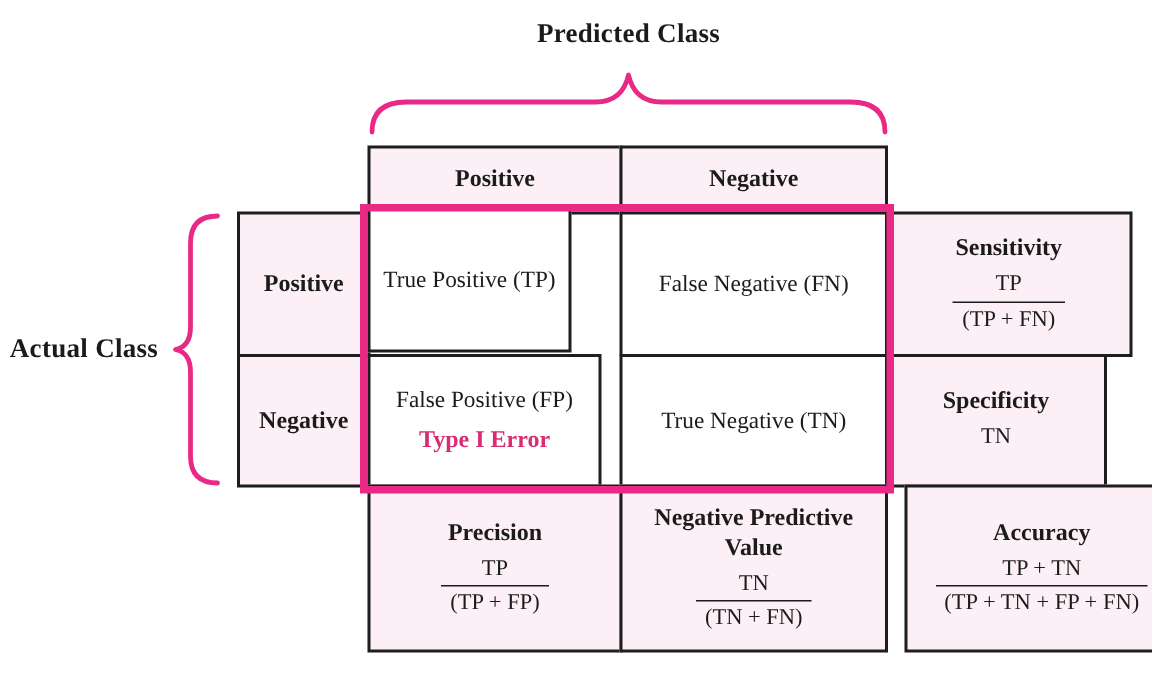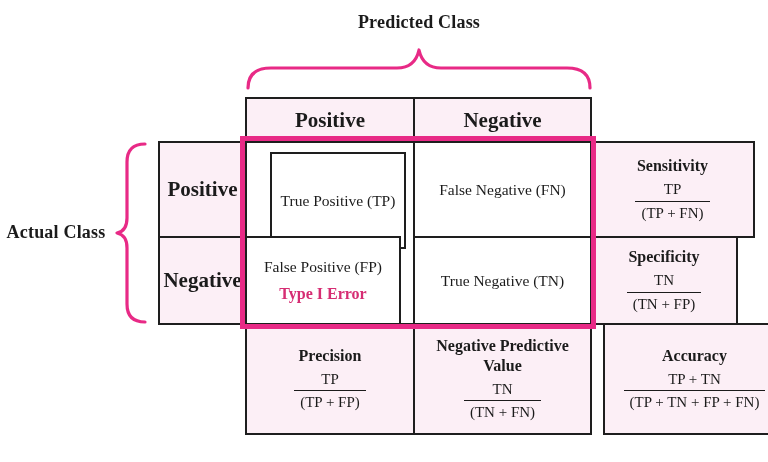--- a/index.html
+++ b/index.html
@@ -23,21 +23,21 @@
   .actual-title{left:0px;top:222px;width:112px;}
   .brace{position:absolute;}
   .brace path{stroke:var(--accent);stroke-width:3.2;fill:none;stroke-linecap:round;stroke-linejoin:round;}
   .cell{
     position:absolute;box-sizing:border-box;border:2px solid var(--line);
     display:flex;flex-direction:column;align-items:center;justify-content:center;
     text-align:center;line-height:1.25;
   }
   .pinkbg{background:var(--cell-pink);}
   .whitebg{background:#ffffff;}
-  .hdr{font-weight:bold;font-size:21px;}
+  .hdr{font-weight:bold;font-size:16px;}
   .body-label{font-size:15.5px;}
   .error-label{font-weight:bold;font-size:16px;color:var(--error);margin-top:7px;}
   .metric-title{font-weight:bold;font-size:16px;margin-bottom:4px;}
   .frac{font-size:15px;display:inline-block;line-height:1.3;}
   .frac .num{display:block;padding:0 6px 1px;}
   .frac .den{display:block;border-top:1.6px solid var(--text);padding:2px 6px 0;}
   .pink-frame{
     position:absolute;left:240px;top:136px;width:356px;height:193px;
     box-sizing:border-box;border:5px solid var(--accent);
     background:transparent;pointer-events:none;
@@ -66,21 +66,21 @@
     <span>Negative</span>
   </div>
 
   <div class="cell pinkbg hdr" style="left:158px;top:141px;width:89px;height:97px;">
     <span>Positive</span>
   </div>
   <div class="cell pinkbg hdr" style="left:158px;top:236px;width:89px;height:89px;">
     <span>Negative</span>
   </div>
 
-  <div class="cell whitebg" style="left:245px;top:152px;width:136px;height:97px;margin-left:25px;">
+  <div class="cell whitebg" style="left:245px;top:138px;width:136px;height:97px;">
     <span class="body-label">True Positive (TP)</span>
   </div>
   <div class="cell whitebg" style="left:413px;top:141px;width:179px;height:97px;">
     <span class="body-label">False Negative (FN)</span>
   </div>
   <div class="cell whitebg" style="left:245px;top:236px;width:156px;height:89px;">
     <span class="body-label">False Positive (FP)</span>
     <span class="error-label">Type I Error</span>
   </div>
   <div class="cell whitebg" style="left:413px;top:236px;width:179px;height:89px;">
@@ -91,21 +91,20 @@
     <span class="metric-title">Sensitivity</span>
     <span class="frac">
       <span class="num">TP</span>
       <span class="den">(TP + FN)</span>
     </span>
   </div>
   <div class="cell pinkbg" style="left:590px;top:236px;width:148px;height:89px;">
     <span class="metric-title">Specificity</span>
     <span class="frac">
       <span class="num">TN</span>
-      <span class="den">(TN + FP)</span>
     </span>
   </div>
   <div class="cell pinkbg" style="left:603px;top:323px;width:183px;height:112px;">
     <span class="metric-title">Accuracy</span>
     <span class="frac">
       <span class="num">TP + TN</span>
       <span class="den">(TP + TN + FP + FN)</span>
     </span>
   </div>
 

